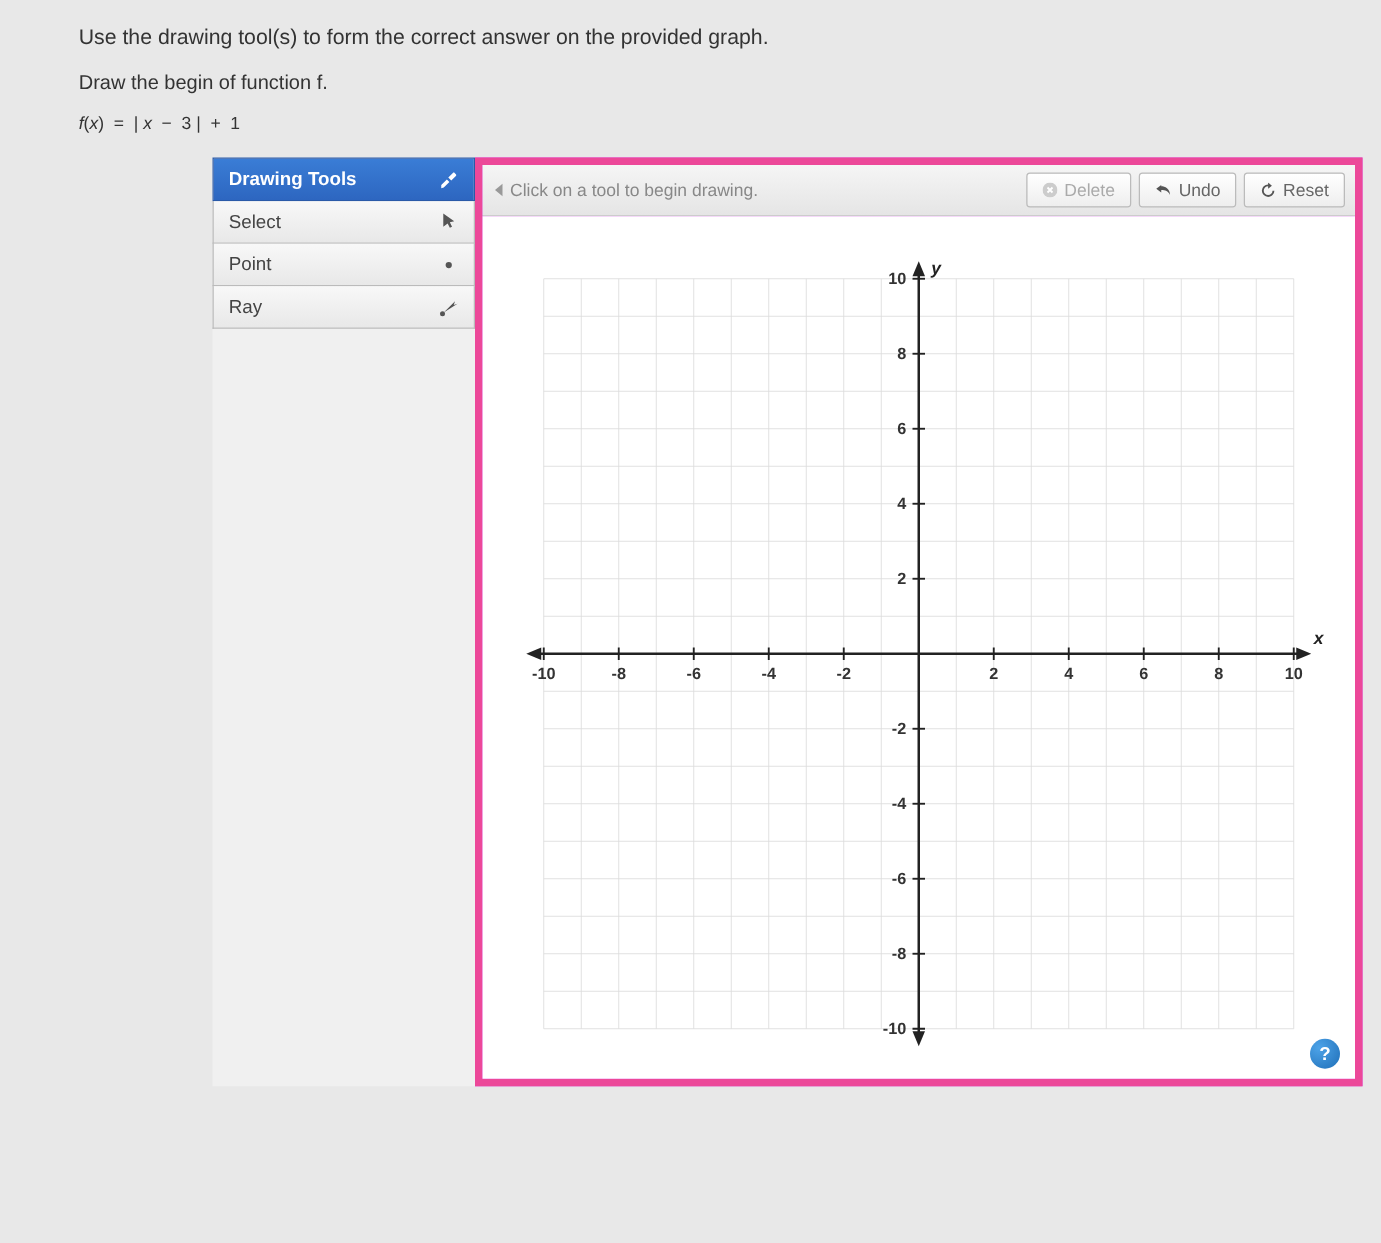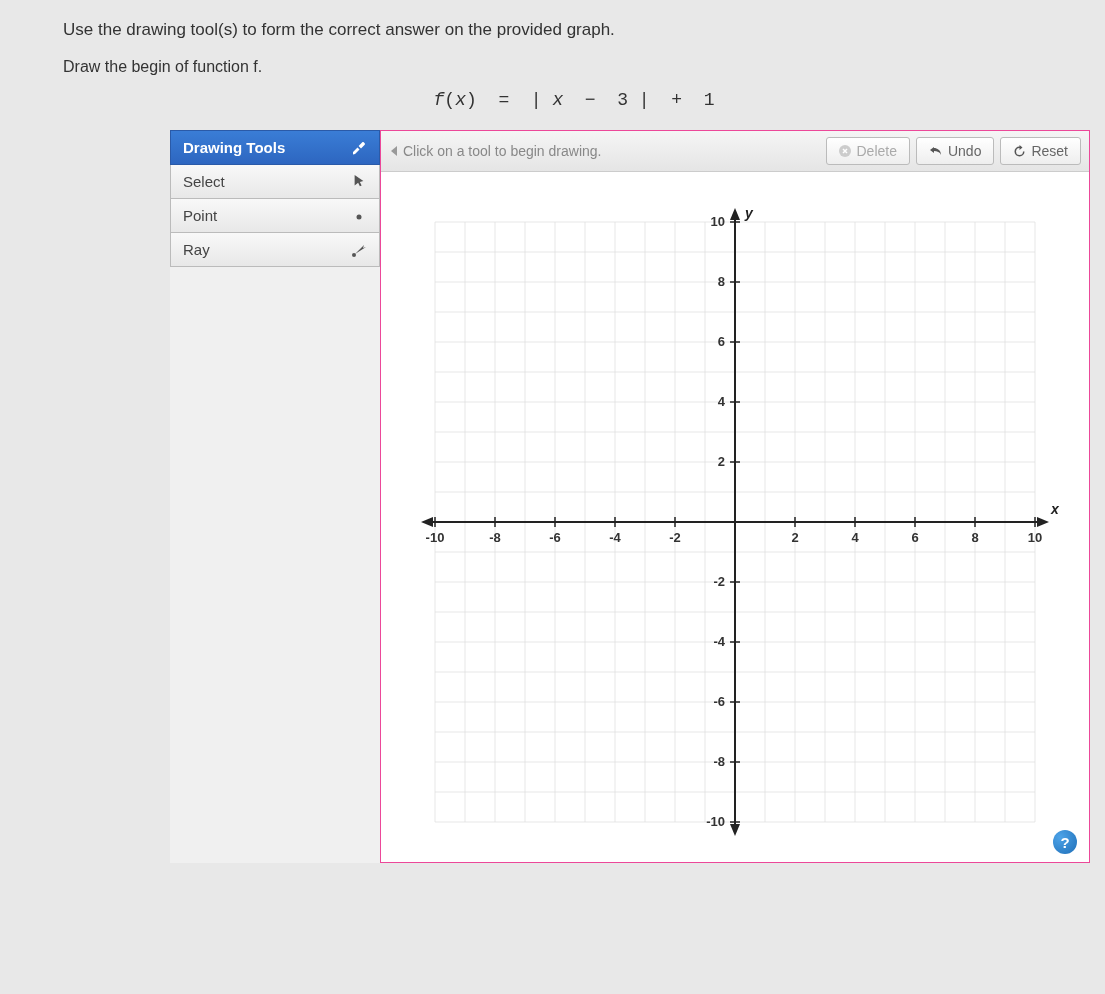--- a/index.html
+++ b/index.html
@@ -15,24 +15,23 @@
 }
 .instruction {
   font-size: 17px;
   margin-bottom: 18px;
 }
 .sub-instruction {
   font-size: 16px;
   margin-bottom: 14px;
 }
 .equation {
-  font-size: 18px;
-  font-family: Liberation Mono, monospace;
+  font-size: 14px;
+  font-family: Liberation Sans, sans-serif;
   margin-bottom: 18px;
-  text-align: center;
 }
 .equation .var { font-style: italic; }
 .app-container {
   display: flex;
   margin-left: 150px;
   width: 920px;
 }
 .tools-panel {
   width: 210px;
   background: #f0f0f0;
@@ -57,21 +56,21 @@
   color: #444;
   display: flex;
   justify-content: space-between;
   align-items: center;
   cursor: pointer;
 }
 .tool-icon { width: 16px; height: 16px; display:inline-block; text-align:center; color:#555; }
 .right-panel {
   flex: 1;
   background: #d946ef;
-  border: 1px solid #ec4899;
+  border: 6px solid #ec4899;
 }
 .top-bar {
   display: flex;
   align-items: center;
   justify-content: space-between;
   padding: 6px 8px;
   background: linear-gradient(#f5f5f5,#e5e5e5);
   border-bottom: 1px solid #ccc;
 }
 .hint-text {

